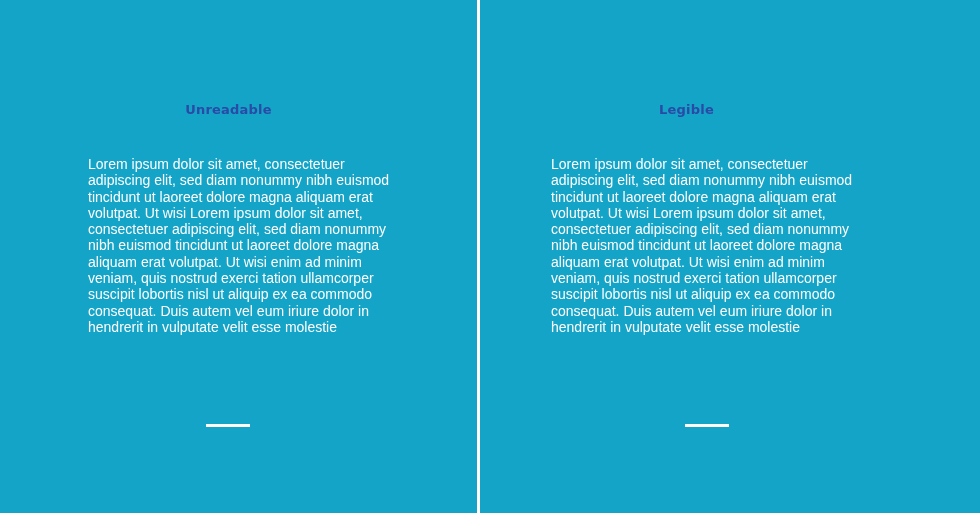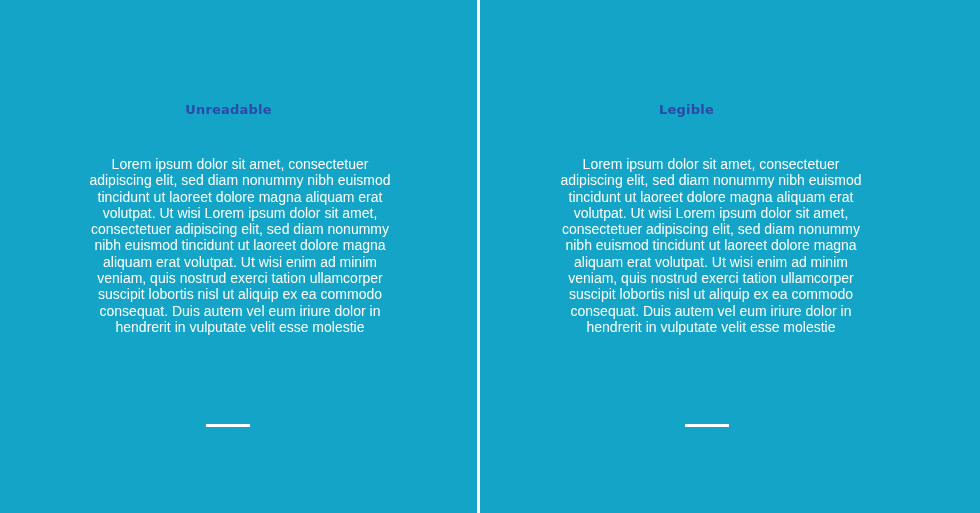--- a/index.html
+++ b/index.html
@@ -41,21 +41,21 @@
       font-weight: bold;
       font-size: 13px;
       color: #2a4aa6;
       letter-spacing: 0.2px;
     }
     .panel.left .heading { left: 0; width: 457px; }
     .panel.right .heading { left: 0; width: 457px; }
     .body-text {
       position: absolute;
       top: 156px;
-      text-align: center;
+      text-align: left;
       font-family: "Liberation Sans", sans-serif;
       font-size: 14px;
       color: #ffffff;
     }
     .panel.left .body-text {
       left: 88px;
       width: 304px;
       line-height: 16.3px;
     }
     .panel.right .body-text {

